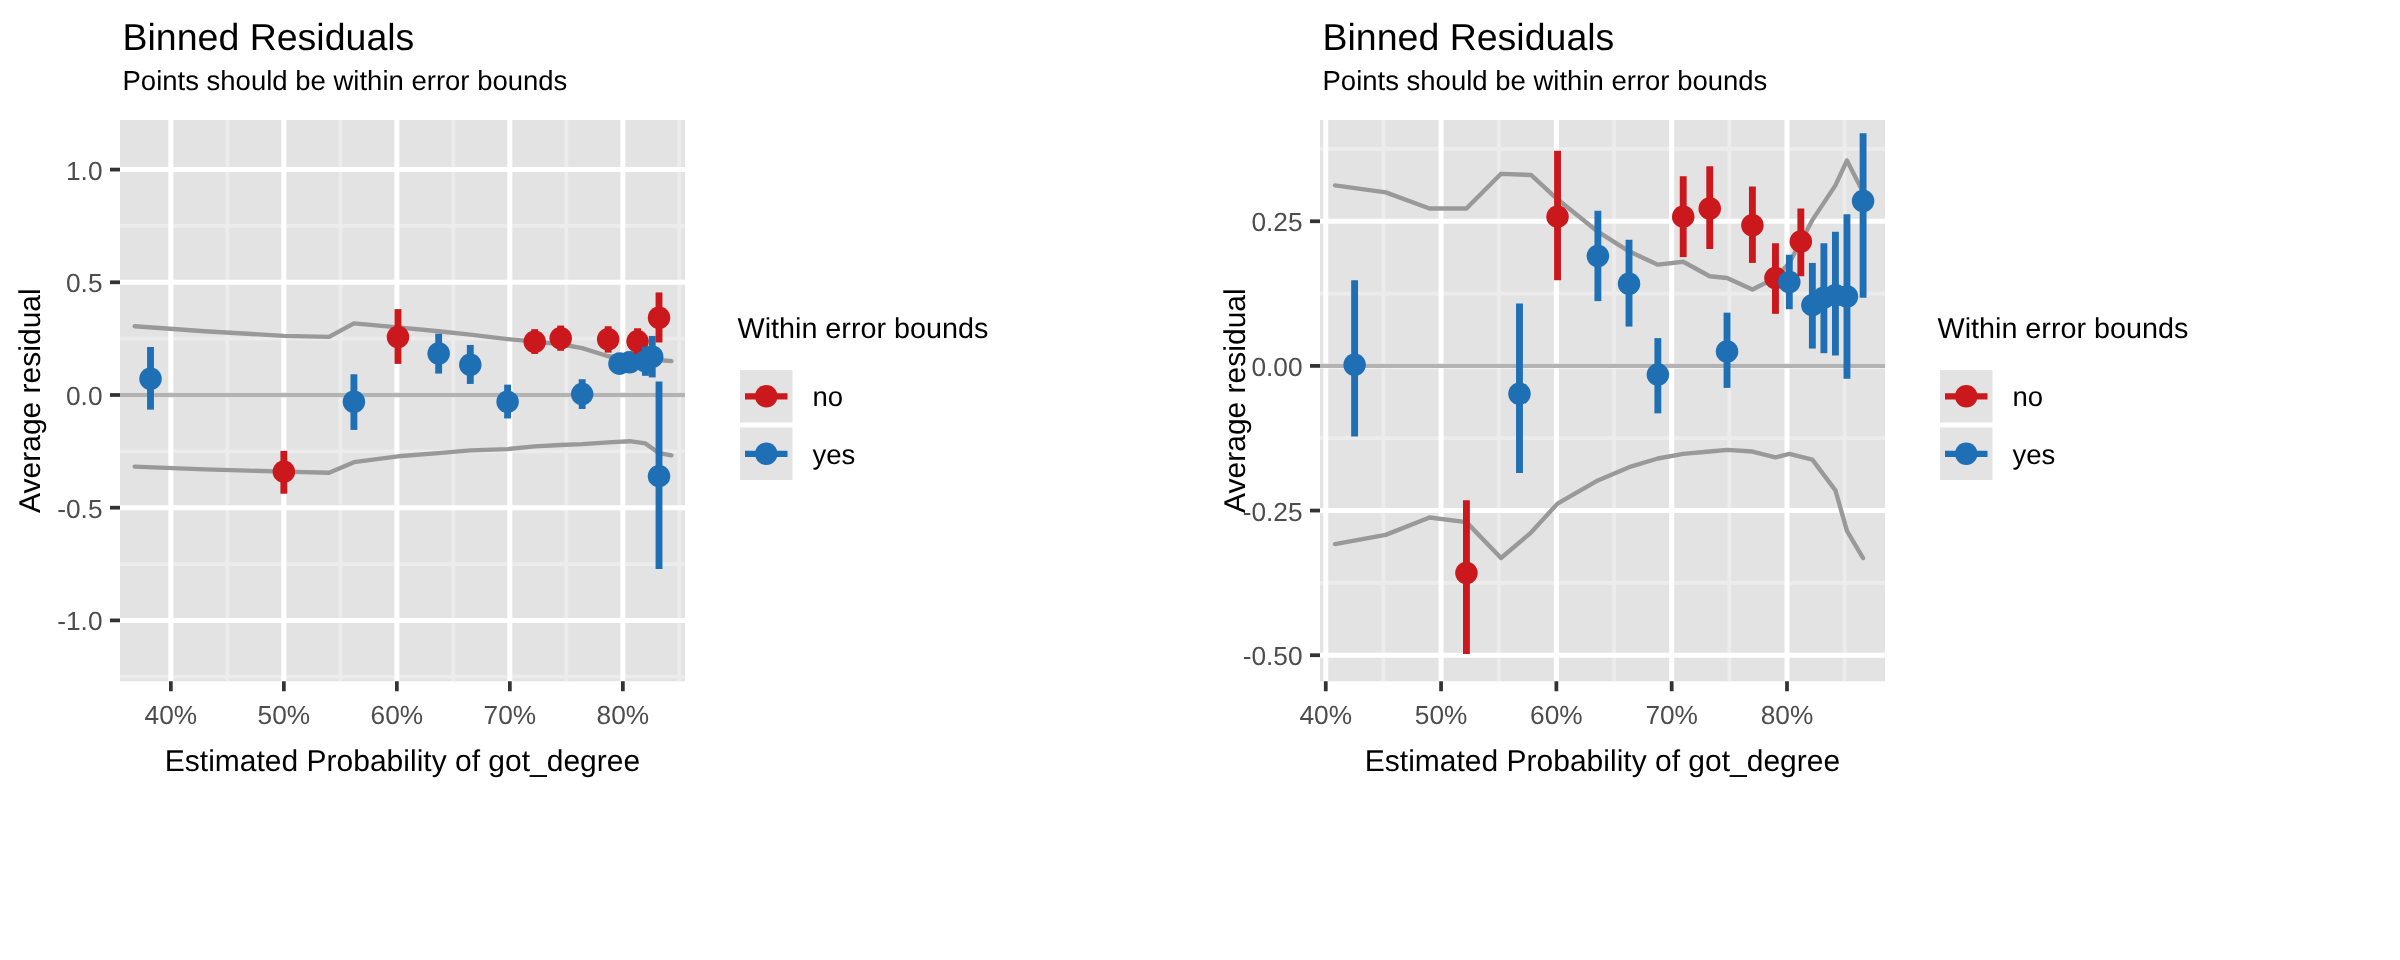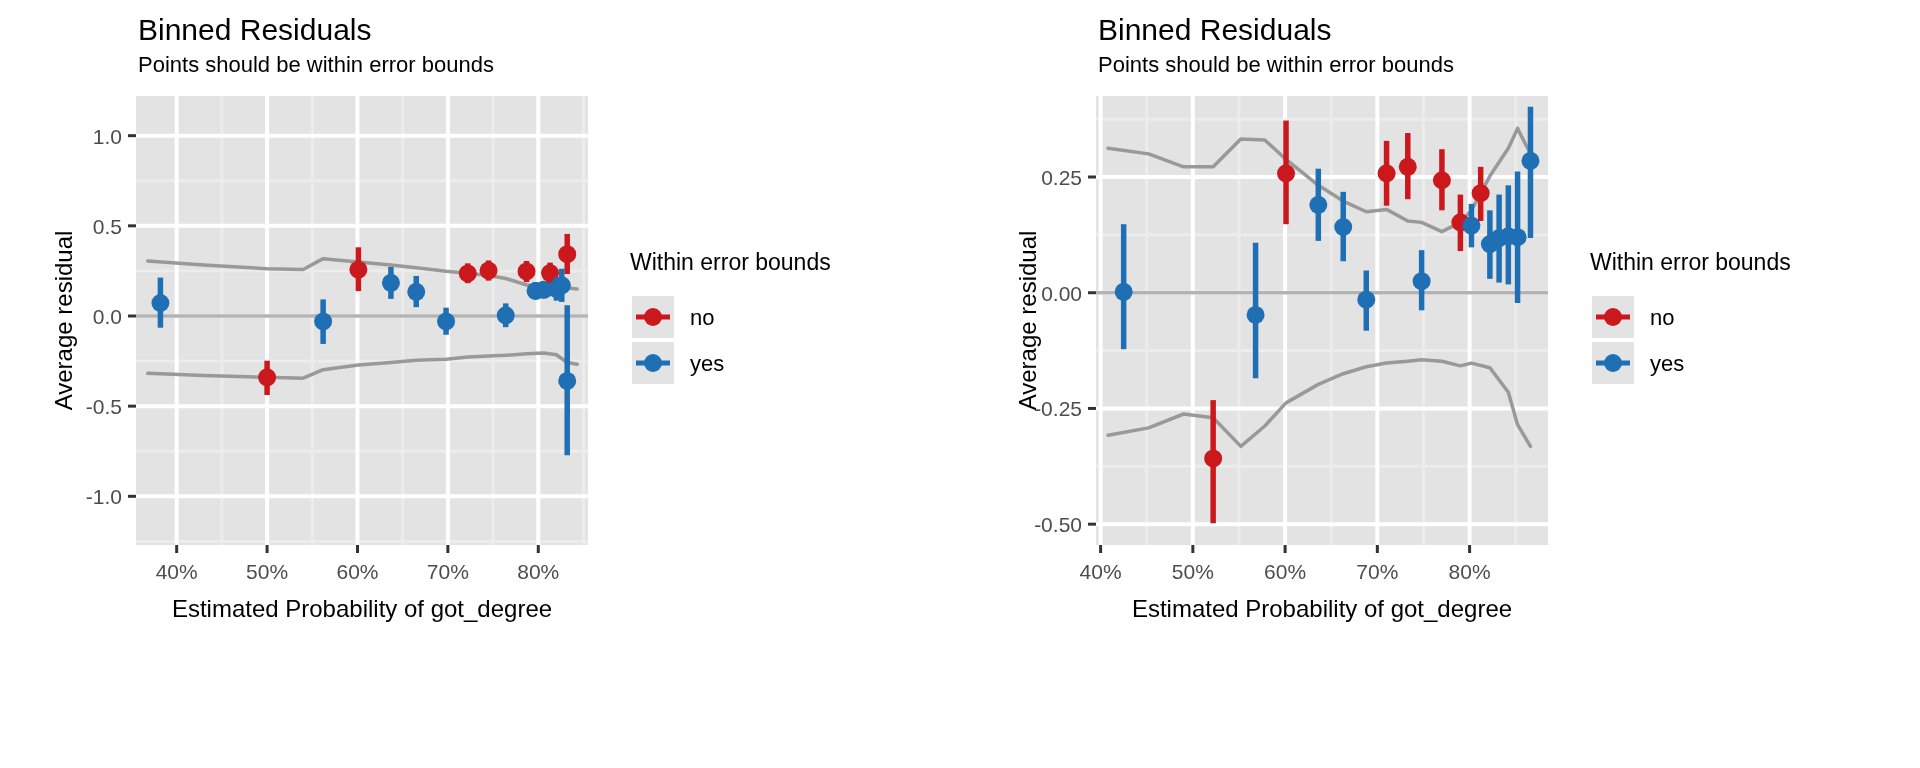--- a/index.html
+++ b/index.html
@@ -2,21 +2,21 @@
 <html><head>
 <meta charset="utf-8">
 <style>
   html,body{margin:0;padding:0;}
   body{
     width:1920px;height:768px;
     background:#ffffff;
     font-family:"Liberation Sans", sans-serif;
     overflow:hidden;
   }
-  #root{position:relative;width:1748px;height:768px;margin-left:40px;}
+  #root{position:relative;width:1748px;height:768px;}
   .panel-wrap{position:absolute;top:0;height:768px;}
   #left-panel{left:0;width:960px;}
   #right-panel{left:960px;width:960px;}
   svg{display:block;}
   .ttl{font-size:30px;fill:#000000;font-family:"Liberation Sans", sans-serif;}
   .sub{font-size:22px;fill:#000000;font-family:"Liberation Sans", sans-serif;}
   .axlab{font-size:24px;fill:#000000;font-family:"Liberation Sans", sans-serif;}
   .tick{font-size:21px;fill:#4d4d4d;font-family:"Liberation Sans", sans-serif;}
   .legttl{font-size:23px;fill:#000000;font-family:"Liberation Sans", sans-serif;}
   .legitem{font-size:22px;fill:#000000;font-family:"Liberation Sans", sans-serif;}

